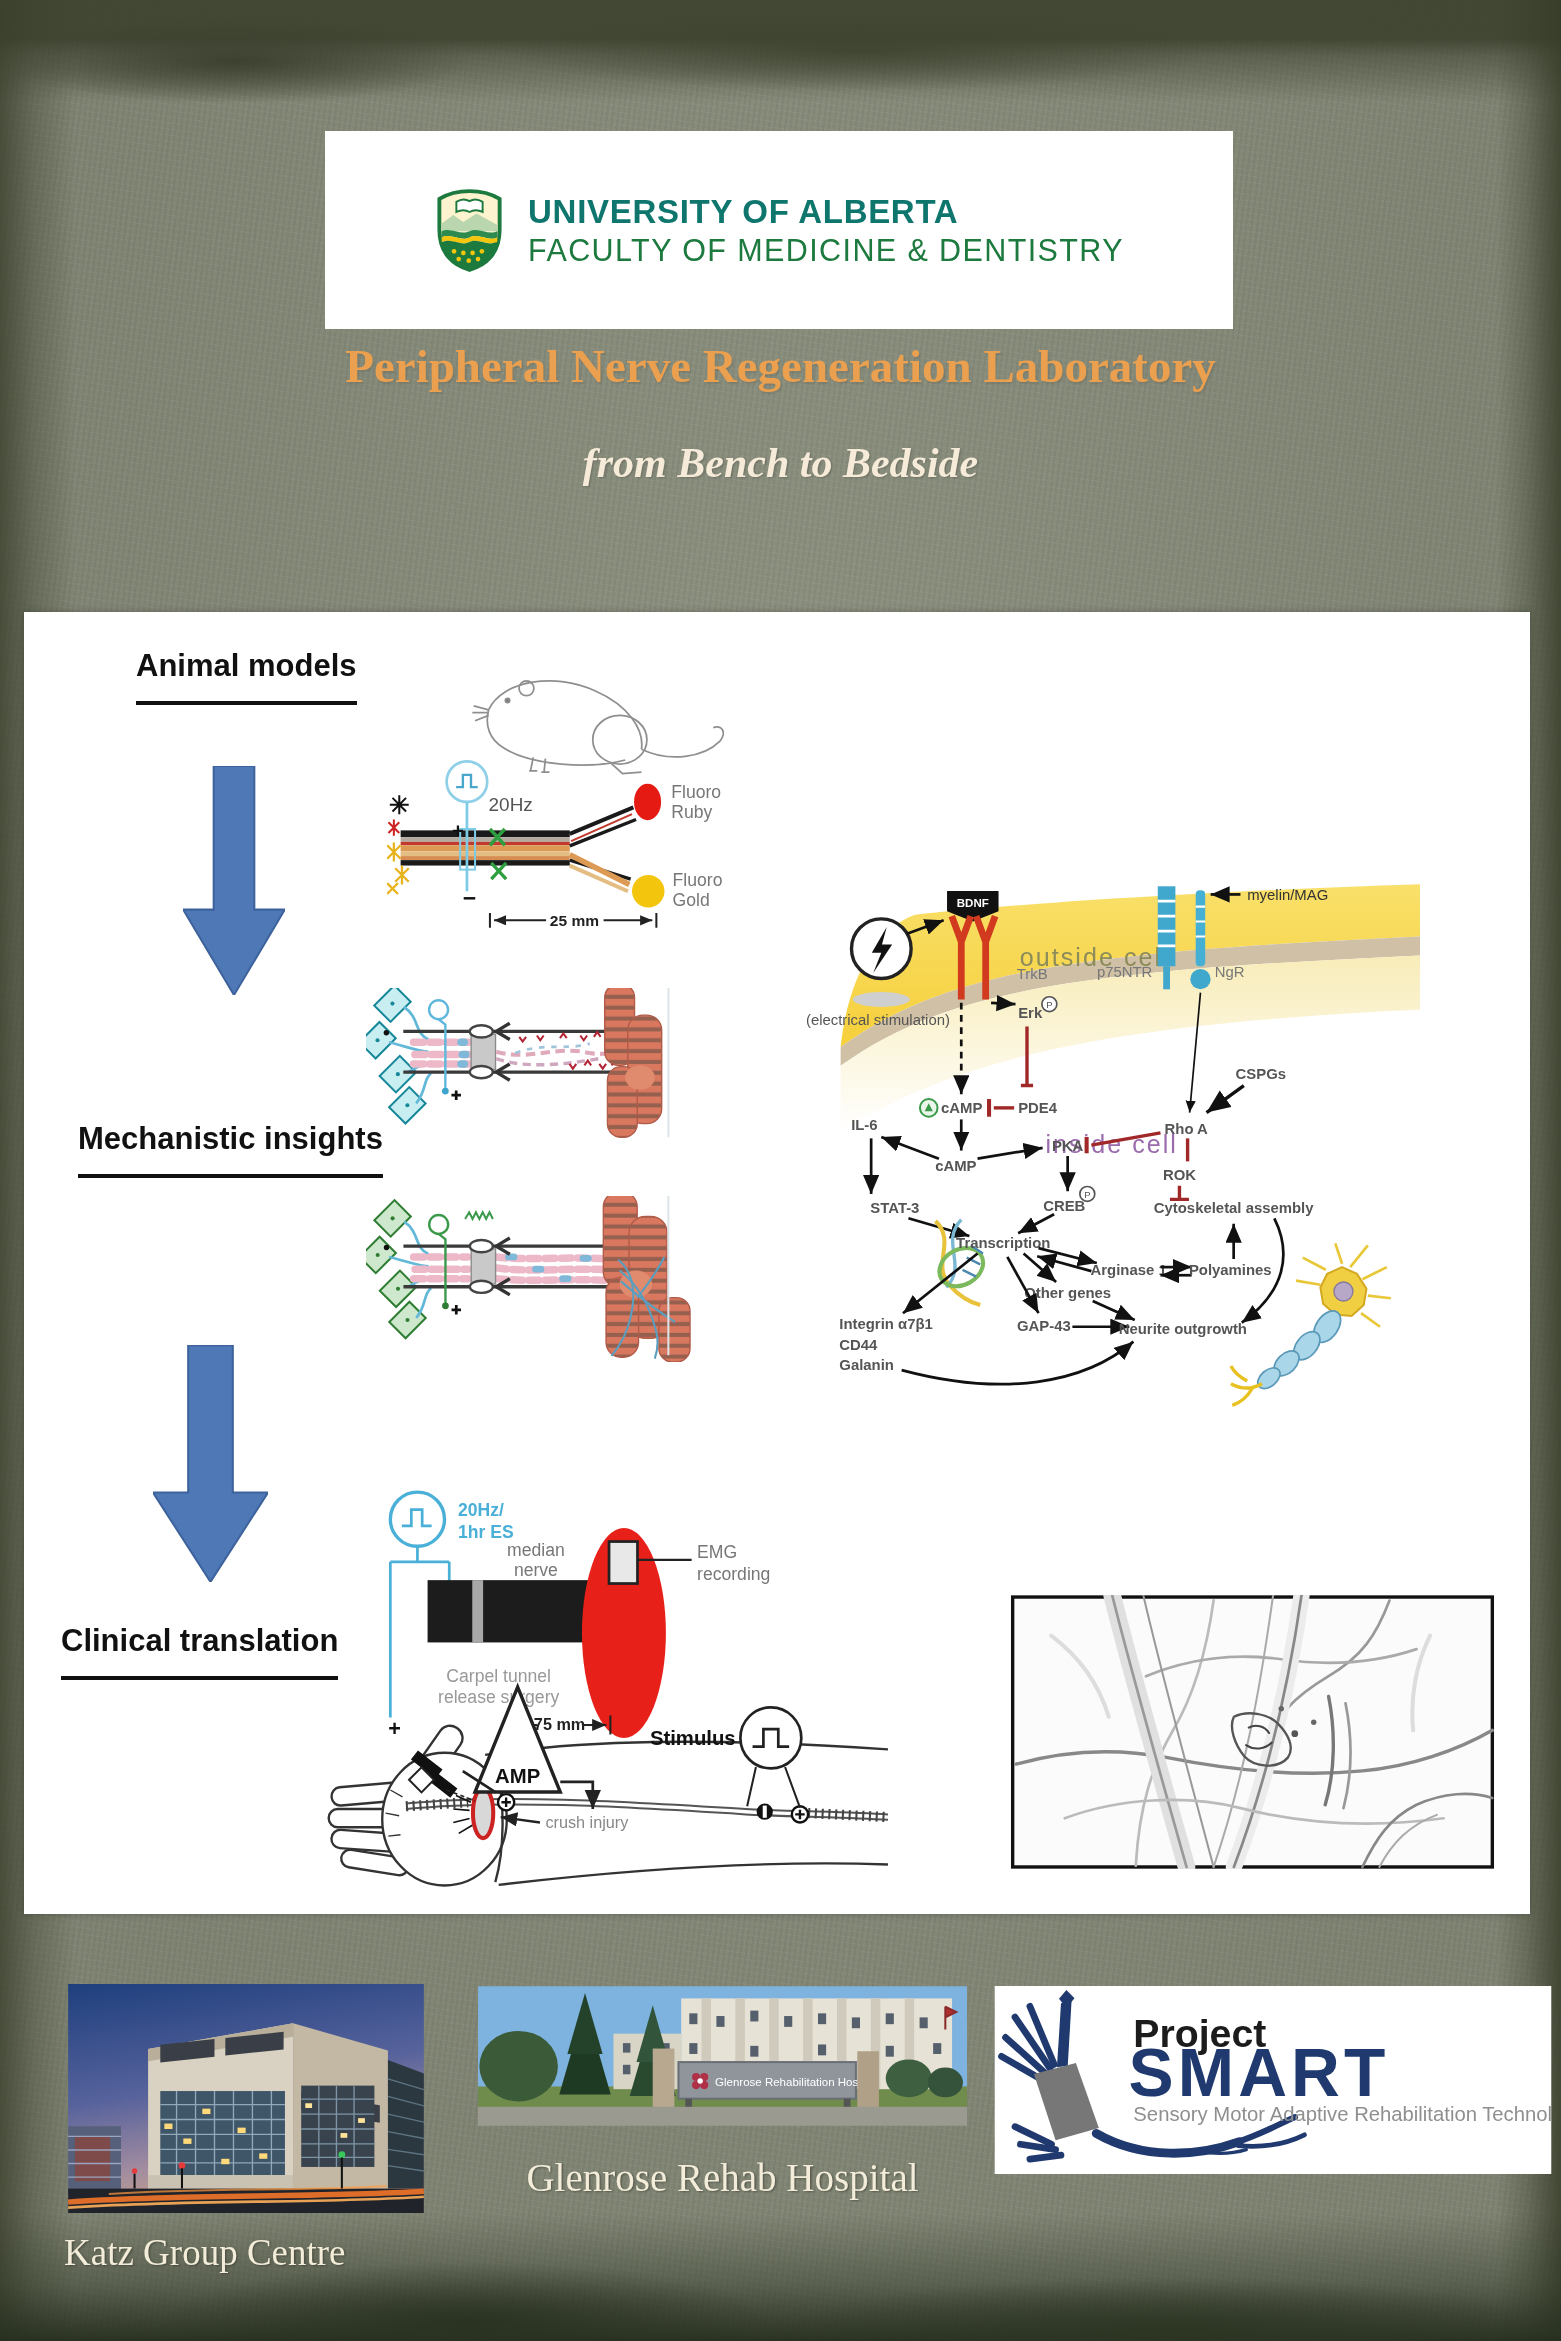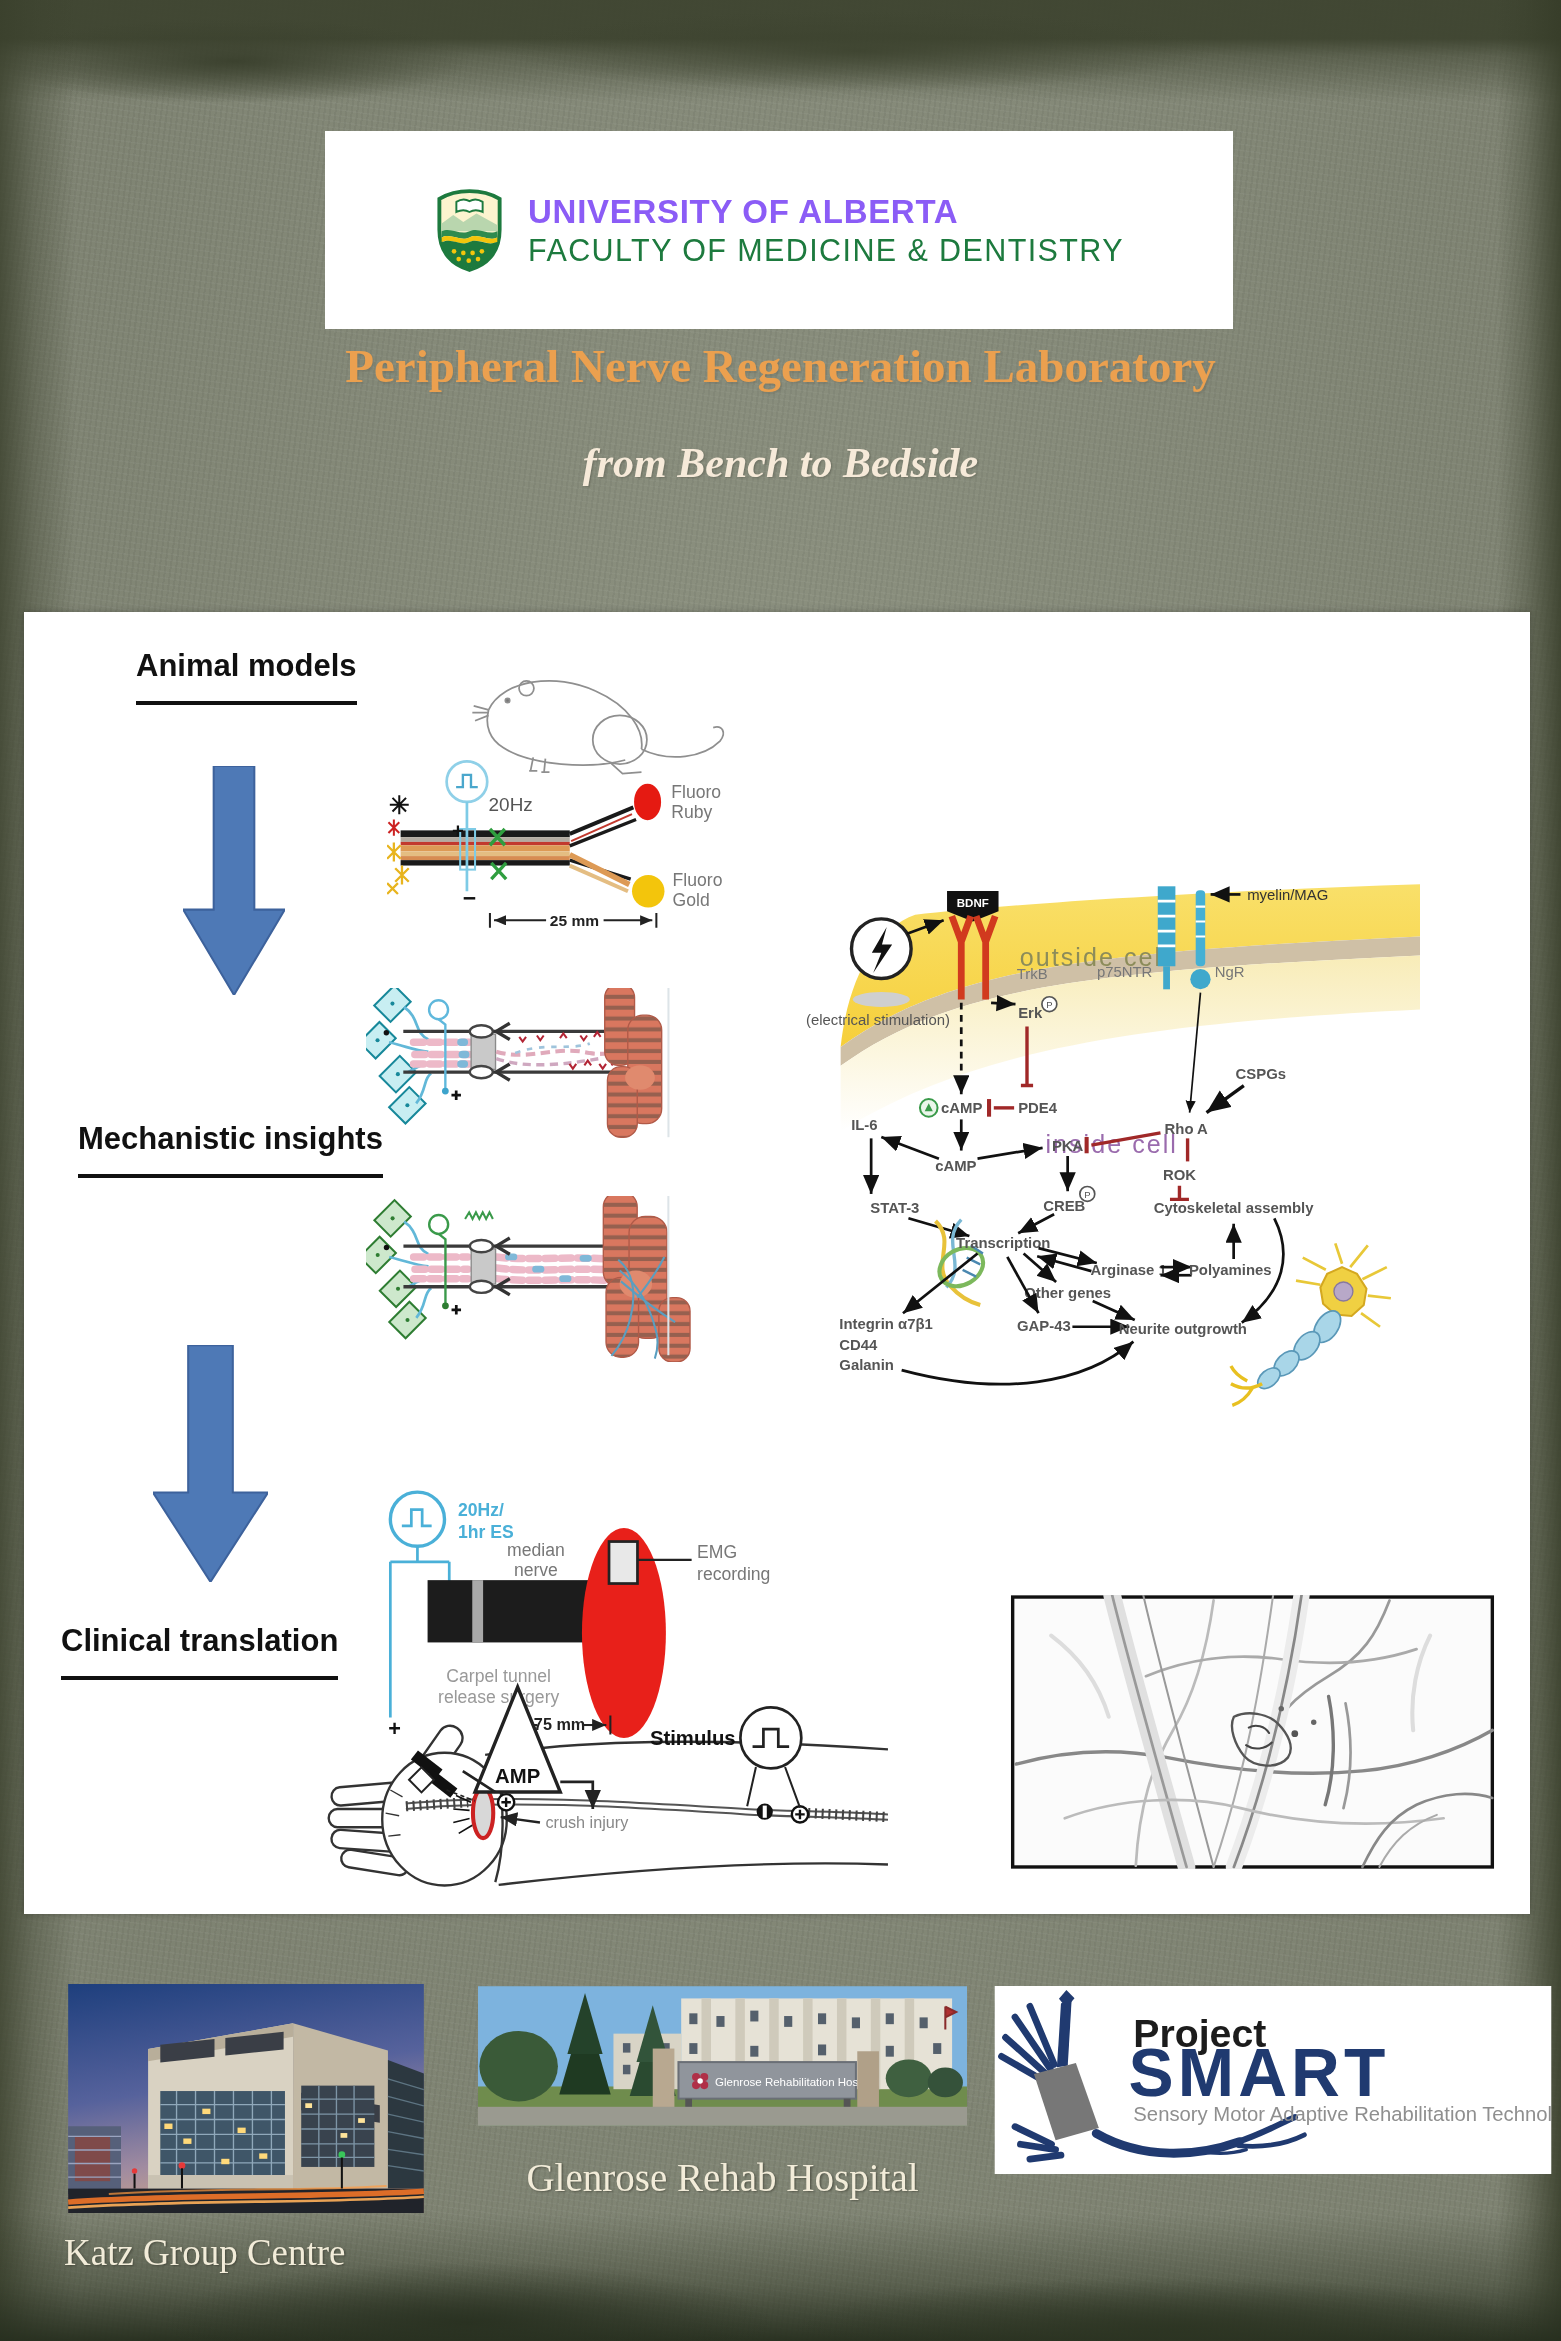--- a/index.html
+++ b/index.html
@@ -20,21 +20,21 @@
     background:
       radial-gradient(ellipse 407px 81px at 30% 85%, rgba(40,48,32,.9), rgba(40,48,32,0) 75%),
       radial-gradient(ellipse 542px 75px at 75% 90%, rgba(44,52,34,.85), rgba(44,52,34,0) 70%),
       linear-gradient(rgba(46,54,36,0) 0, rgba(46,54,36,.45) 55%, rgba(38,46,30,.97) 100%);}
   .edge-left{left:0;top:0;width:75px;height:2342px;
     background:linear-gradient(90deg, rgba(58,64,44,.8), rgba(58,64,44,.35) 45%, rgba(58,64,44,0));}
   .edge-right{right:0;top:0;width:64px;height:2342px;
     background:linear-gradient(270deg, rgba(54,60,40,.85), rgba(54,60,40,.3) 55%, rgba(54,60,40,0));}
   .logo-box{left:325px;top:131px;width:908px;height:198px;background:#fff;
     display:flex;align-items:center;justify-content:center;gap:23px;}
-  .logo-text div:first-child{font-size:33px;font-weight:bold;color:#8b5cf6;letter-spacing:0.7px;}
+  .logo-text div:first-child{font-size:33px;font-weight:bold;color:#0f766e;letter-spacing:0.7px;}
   .logo-text div:last-child{font-size:30.5px;font-weight:500;color:#1d7a3e;letter-spacing:1.4px;margin-top:2px;}
   .page-title{left:0;top:339px;width:1561px;text-align:center;
     font-family:"Liberation Serif",serif;font-weight:bold;font-size:47px;color:#eba04f;
     text-shadow:1.4px 2px 1.4px rgba(90,90,80,.25);}
   .page-subtitle{left:0;top:439px;width:1561px;text-align:center;
     font-family:"Liberation Serif",serif;font-style:italic;font-weight:bold;font-size:42px;color:#f6ead9;
     text-shadow:1.4px 1.4px 2px rgba(60,60,50,.3);}
   .main-panel{left:24px;top:612px;width:1506px;height:1302px;background:#fff;box-shadow:0 0 6.8px rgba(0,0,0,.25);}
   .section-label{font-size:31px;font-weight:bold;color:#111;border-bottom:4.1px solid #111;padding-bottom:18px;line-height:1.1;}
   .caption{font-family:"Liberation Serif",serif;color:#f2ecd9;text-shadow:1.4px 1.4px 2px rgba(40,40,30,.45);}

